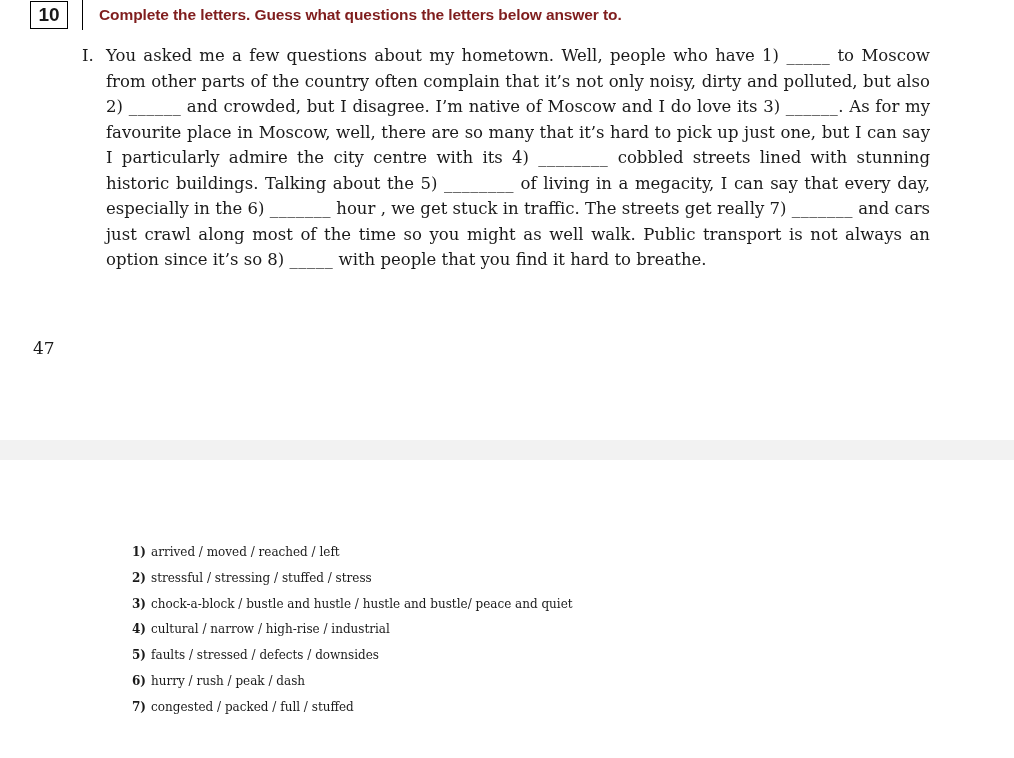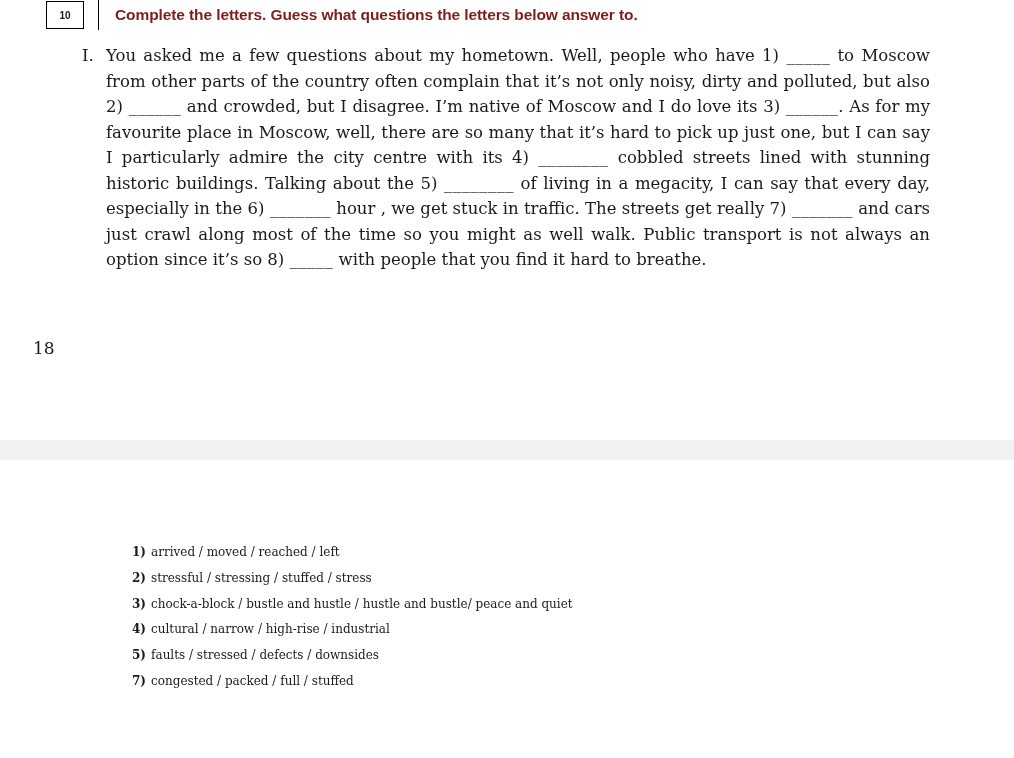--- a/index.html
+++ b/index.html
@@ -20,30 +20,30 @@
   .task-header {
     position: absolute;
     top: 0;
     left: 0;
     width: 1014px;
     height: 30px;
     display: flex;
     align-items: center;
   }
   .task-number {
-    margin-left: 46px;
+    margin-left: 30px;
     width: 36px;
     height: 26px;
     border: 1px solid #000;
     display: flex;
     align-items: center;
     justify-content: center;
     font-family: "Liberation Sans", sans-serif;
     font-weight: bold;
-    font-size: 10px;
+    font-size: 19px;
   }
   .task-divider {
     width: 1px;
     height: 30px;
     background: #000;
     margin-left: 14px;
   }
   .task-instruction {
     margin-left: 16px;
     font-family: "Liberation Sans", sans-serif;
@@ -135,25 +135,26 @@
   <div class="task-divider"></div>
   <div class="task-instruction">Complete the letters. Guess what questions the letters below answer to.</div>
 </div>
 
 <div class="passage-wrap">
   <div class="passage">
     <span class="passage-marker">I.</span><span id="passage-body">You asked me a few questions about my hometown. Well, people who have 1) <span class="blank">_____</span> to Moscow from other parts of the country often complain that it’s not only noisy, dirty and polluted, but also 2) <span class="blank">______</span> and crowded, but I disagree. I’m native of Moscow and I do love its 3) <span class="blank">______</span>. As for my favourite place in Moscow, well, there are so many that it’s hard to pick up just one, but I can say I particularly admire the city centre with its 4) <span class="blank">________</span> cobbled streets lined with stunning historic buildings. Talking about the 5) <span class="blank">________</span> of living in a megacity, I can say that every day, especially in the 6) <span class="blank">_______</span> hour , we get stuck in traffic. The streets get really 7) <span class="blank">_______</span> and cars just crawl along most of the time so you might as well walk. Public transport is not always an option since it’s so 8) <span class="blank">_____</span> with people that you find it hard to breathe.</span>
   </div>
 </div>
 
-<div class="page-number">18</div>
+<div class="page-number">47</div>
 
 <div class="separator-line-top"></div>
 <div class="separator-band"></div>
 
 <div class="answers" id="answer-key">
     <div class="answer-line"><span class="answer-num">1)</span><span class="answer-text">arrived / moved / reached / left</span></div>
     <div class="answer-line"><span class="answer-num">2)</span><span class="answer-text">stressful / stressing / stuffed / stress</span></div>
     <div class="answer-line"><span class="answer-num">3)</span><span class="answer-text">chock-a-block / bustle and hustle / hustle and bustle/ peace and quiet</span></div>
     <div class="answer-line"><span class="answer-num">4)</span><span class="answer-text">cultural / narrow / high-rise / industrial</span></div>
     <div class="answer-line"><span class="answer-num">5)</span><span class="answer-text">faults / stressed / defects / downsides</span></div>
+    <div class="answer-line"><span class="answer-num">6)</span><span class="answer-text">hurry / rush / peak / dash</span></div>
     <div class="answer-line"><span class="answer-num">7)</span><span class="answer-text">congested / packed / full / stuffed</span></div>
   </div>
 
 </body></html>

